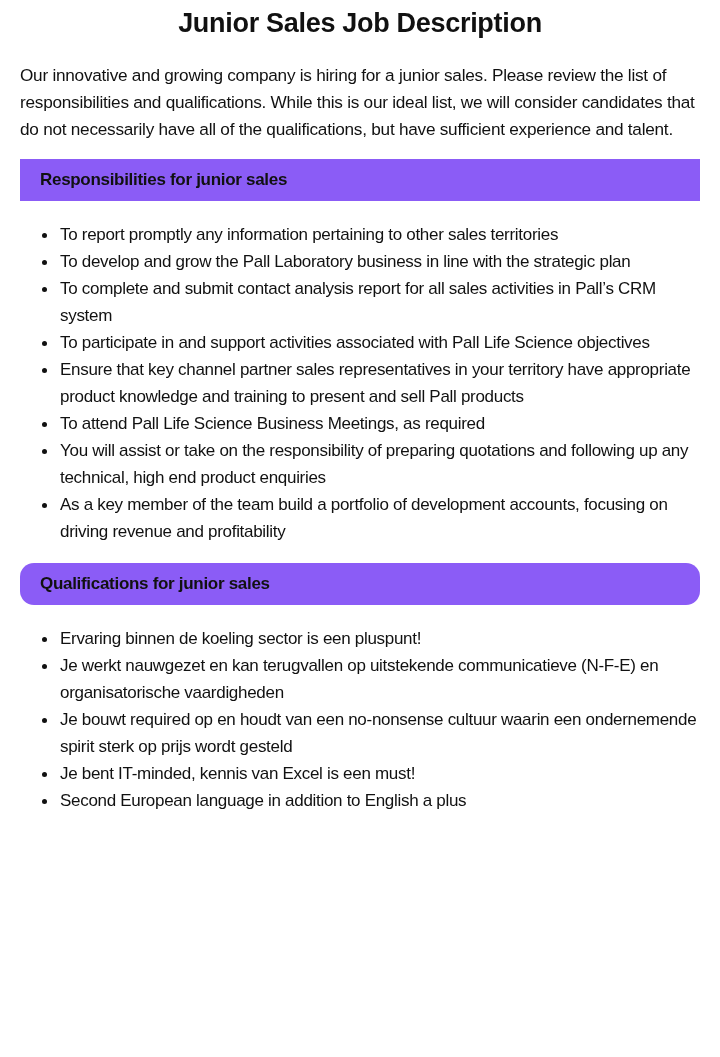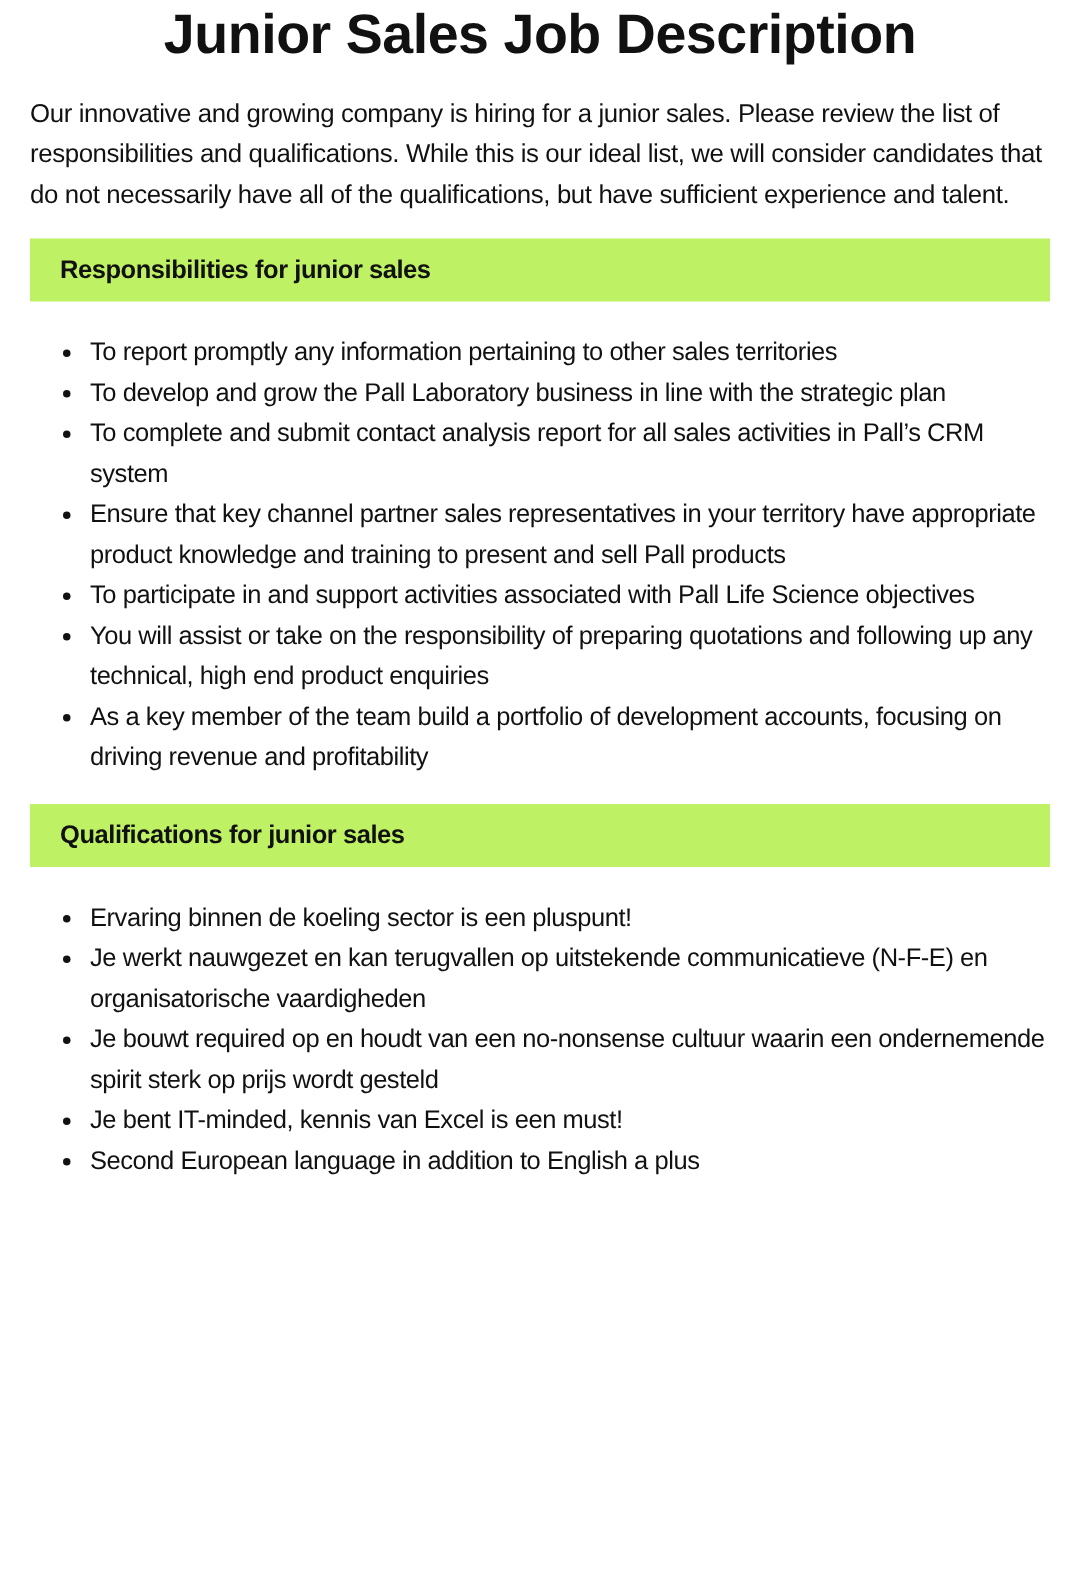--- a/index.html
+++ b/index.html
@@ -14,35 +14,35 @@
       font-family: "Liberation Sans", "DejaVu Sans", sans-serif;
       color: #111111;
     }
     .page {
       padding: 0 20px;
     }
     .title {
       margin: 0;
       padding-top: 2px;
       text-align: center;
-      font-size: 37px;
+      font-size: 27px;
       font-weight: bold;
       line-height: 42px;
       height: 44px;
       letter-spacing: -0.3px;
     }
     .intro {
       margin: 16px 0 0 0;
       font-size: 17.2px;
       line-height: 27px;
       letter-spacing: -0.25px;
     }
     .section-header {
       margin-top: 16px;
-      background: #bef264;
+      background: #8b5cf6;
       height: 42px;
       line-height: 42px;
       padding-left: 20px;
       font-size: 17px;
       font-weight: bold;
       letter-spacing: -0.3px;
     }
     .list {
       margin: 20px 0 0 0;
       padding: 0 0 0 40px;
@@ -56,36 +56,37 @@
     }
     .list li .bullet {
       position: absolute;
       left: -18px;
       top: 12px;
       width: 5px;
       height: 5px;
       border-radius: 50%;
       background: #111111;
     }
-    .qual-header { margin-top: 18px; }
+    .qual-header { margin-top: 18px; border-radius: 14px; }
   </style>
 </head>
 <body>
 
 <div class="page">
   <h1 class="title">Junior Sales Job Description</h1>
   <p class="intro">Our innovative and growing company is hiring for a junior sales. Please review the list of responsibilities and qualifications. While this is our ideal list, we will consider candidates that do not necessarily have all of the qualifications, but have sufficient experience and talent.</p>
 
   <div class="section-header">Responsibilities for junior sales</div>
   <ul class="list">
     <li><span class="bullet"></span><span>To report promptly any information pertaining to other sales territories</span></li>
     <li><span class="bullet"></span><span>To develop and grow the Pall Laboratory business in line with the strategic plan</span></li>
     <li><span class="bullet"></span><span>To complete and submit contact analysis report for all sales activities in Pall’s CRM system</span></li>
+    <li><span class="bullet"></span><span>To participate in and support activities associated with Pall Life Science objectives</span></li>
     <li><span class="bullet"></span><span>Ensure that key channel partner sales representatives in your territory have appropriate product knowledge and training to present and sell Pall products</span></li>
-    <li><span class="bullet"></span><span>To participate in and support activities associated with Pall Life Science objectives</span></li>
+    <li><span class="bullet"></span><span>To attend Pall Life Science Business Meetings, as required</span></li>
     <li><span class="bullet"></span><span>You will assist or take on the responsibility of preparing quotations and following up any technical, high end product enquiries</span></li>
     <li><span class="bullet"></span><span>As a key member of the team build a portfolio of development accounts, focusing on driving revenue and profitability</span></li>
   </ul>
 
   <div class="section-header qual-header">Qualifications for junior sales</div>
   <ul class="list">
     <li><span class="bullet"></span><span>Ervaring binnen de koeling sector is een pluspunt!</span></li>
     <li><span class="bullet"></span><span>Je werkt nauwgezet en kan terugvallen op uitstekende communicatieve (N-F-E) en organisatorische vaardigheden</span></li>
     <li><span class="bullet"></span><span>Je bouwt required op en houdt van een no-nonsense cultuur waarin een ondernemende spirit sterk op prijs wordt gesteld</span></li>
     <li><span class="bullet"></span><span>Je bent IT-minded, kennis van Excel is een must!</span></li>

